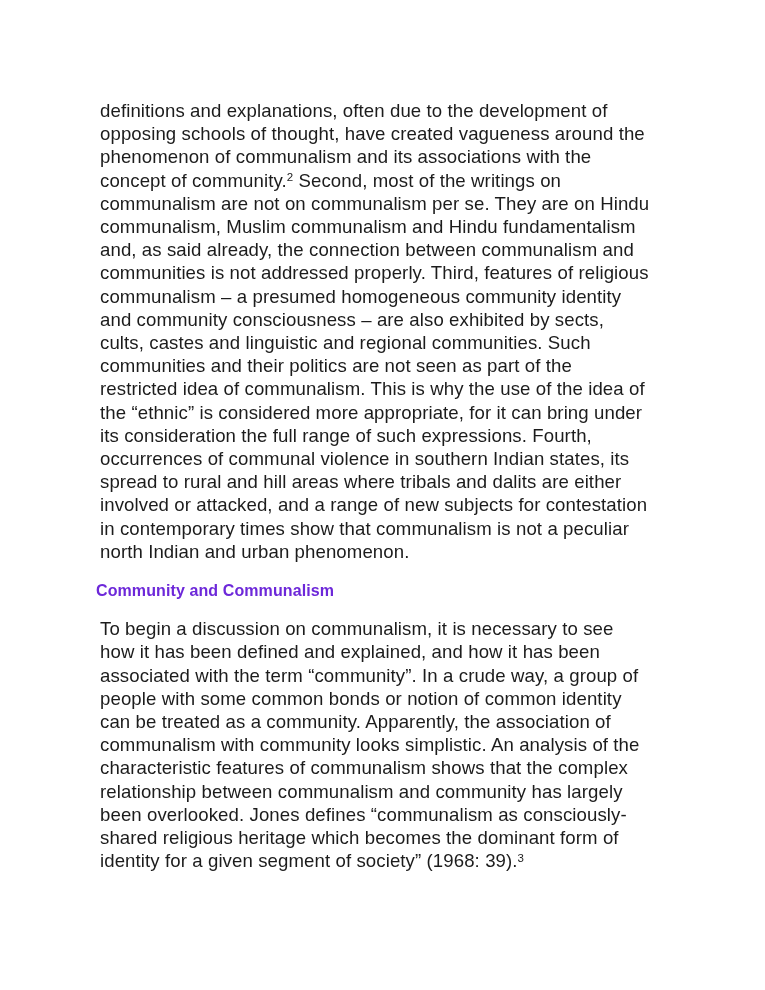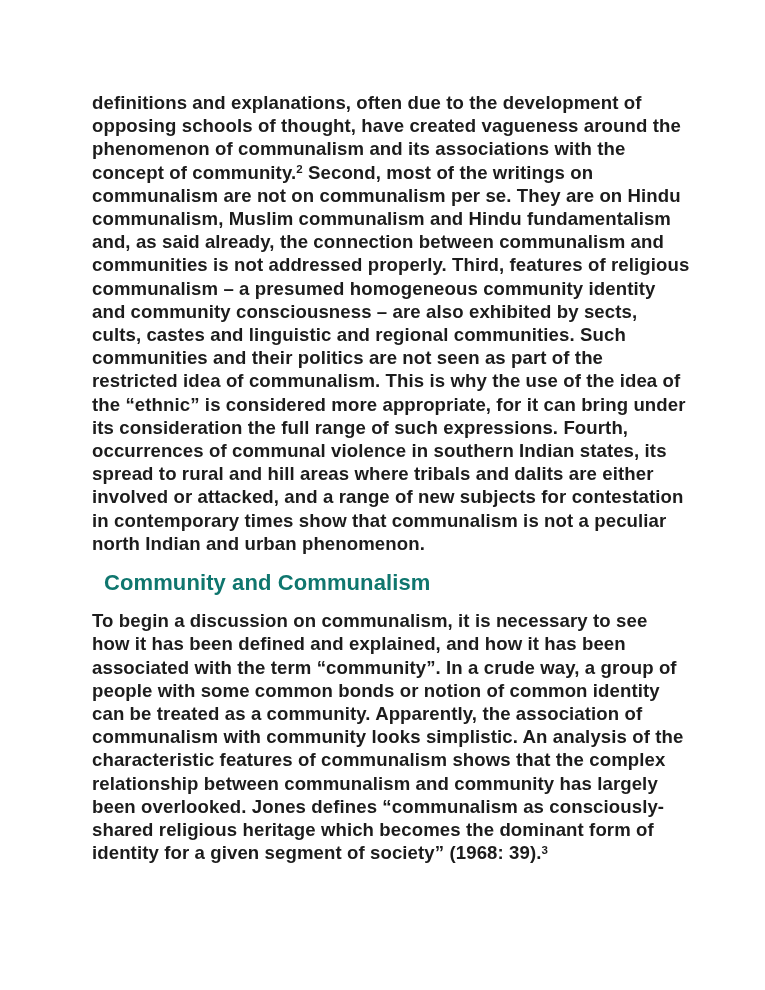--- a/index.html
+++ b/index.html
@@ -12,33 +12,33 @@
     width: 765px;
     height: 990px;
     box-sizing: border-box;
     padding: 87px 35px 0 88px;
     background: #ffffff;
     font-family: "Liberation Sans", "DejaVu Sans", sans-serif;
     color: #1c1c1c;
     overflow: hidden;
   }
   .body-text {
-    margin: 4px;
+    margin: 12px;
     font-size: 18.6px;
     line-height: 23.2px;
-    font-weight: 700;
+    font-weight: 400;
     white-space: pre-line;   
     letter-spacing: 0.1px;
   }
   .section-heading {
-    margin: 16px 0 15px 16px;
-    font-size: 22px;
+    margin: 16px 0 15px 8px;
+    font-size: 16px;
     line-height: 23.2px;
     font-weight: 700;
-    color: #0f766e;
+    color: #6d28d9;
     letter-spacing: 0.1px;
   }
   .body-text sup {
     font-size: 0.62em;
     line-height: 0;
     vertical-align: baseline;
     position: relative;
     top: -0.5em;
   }
 </style>

